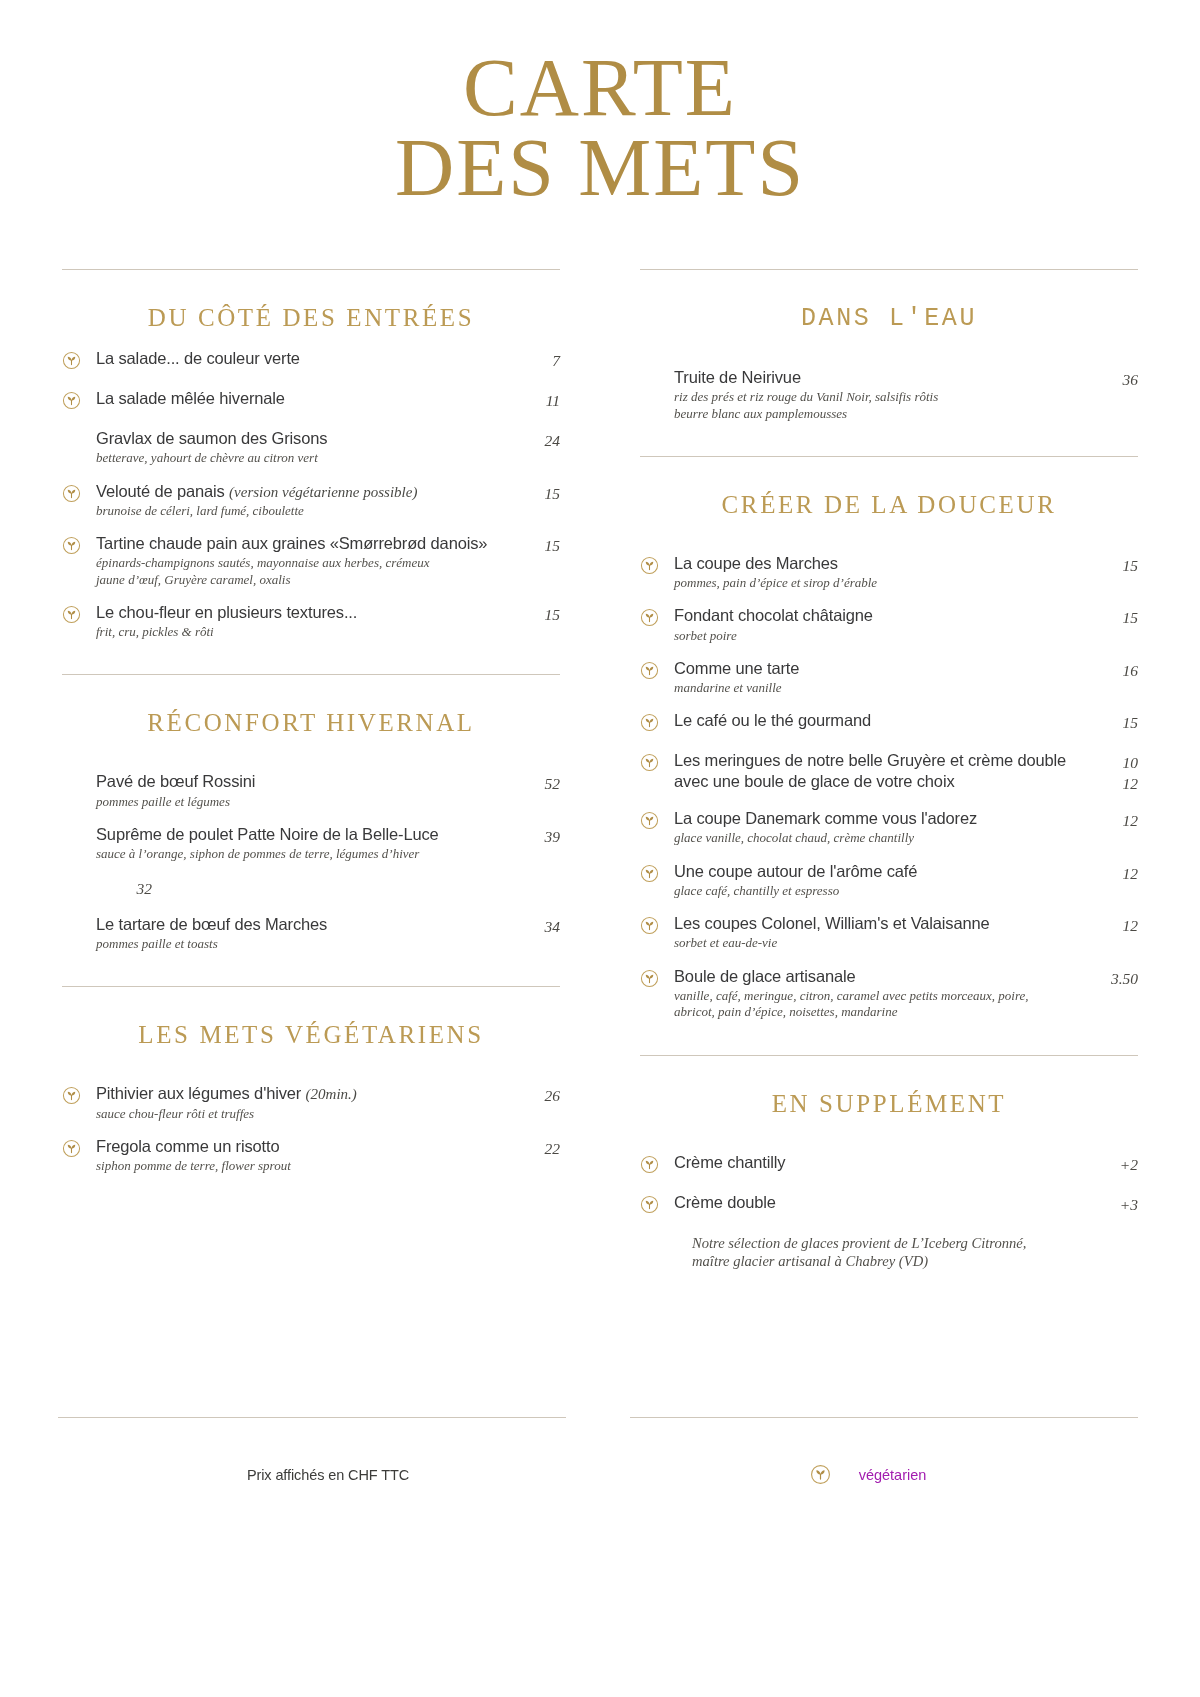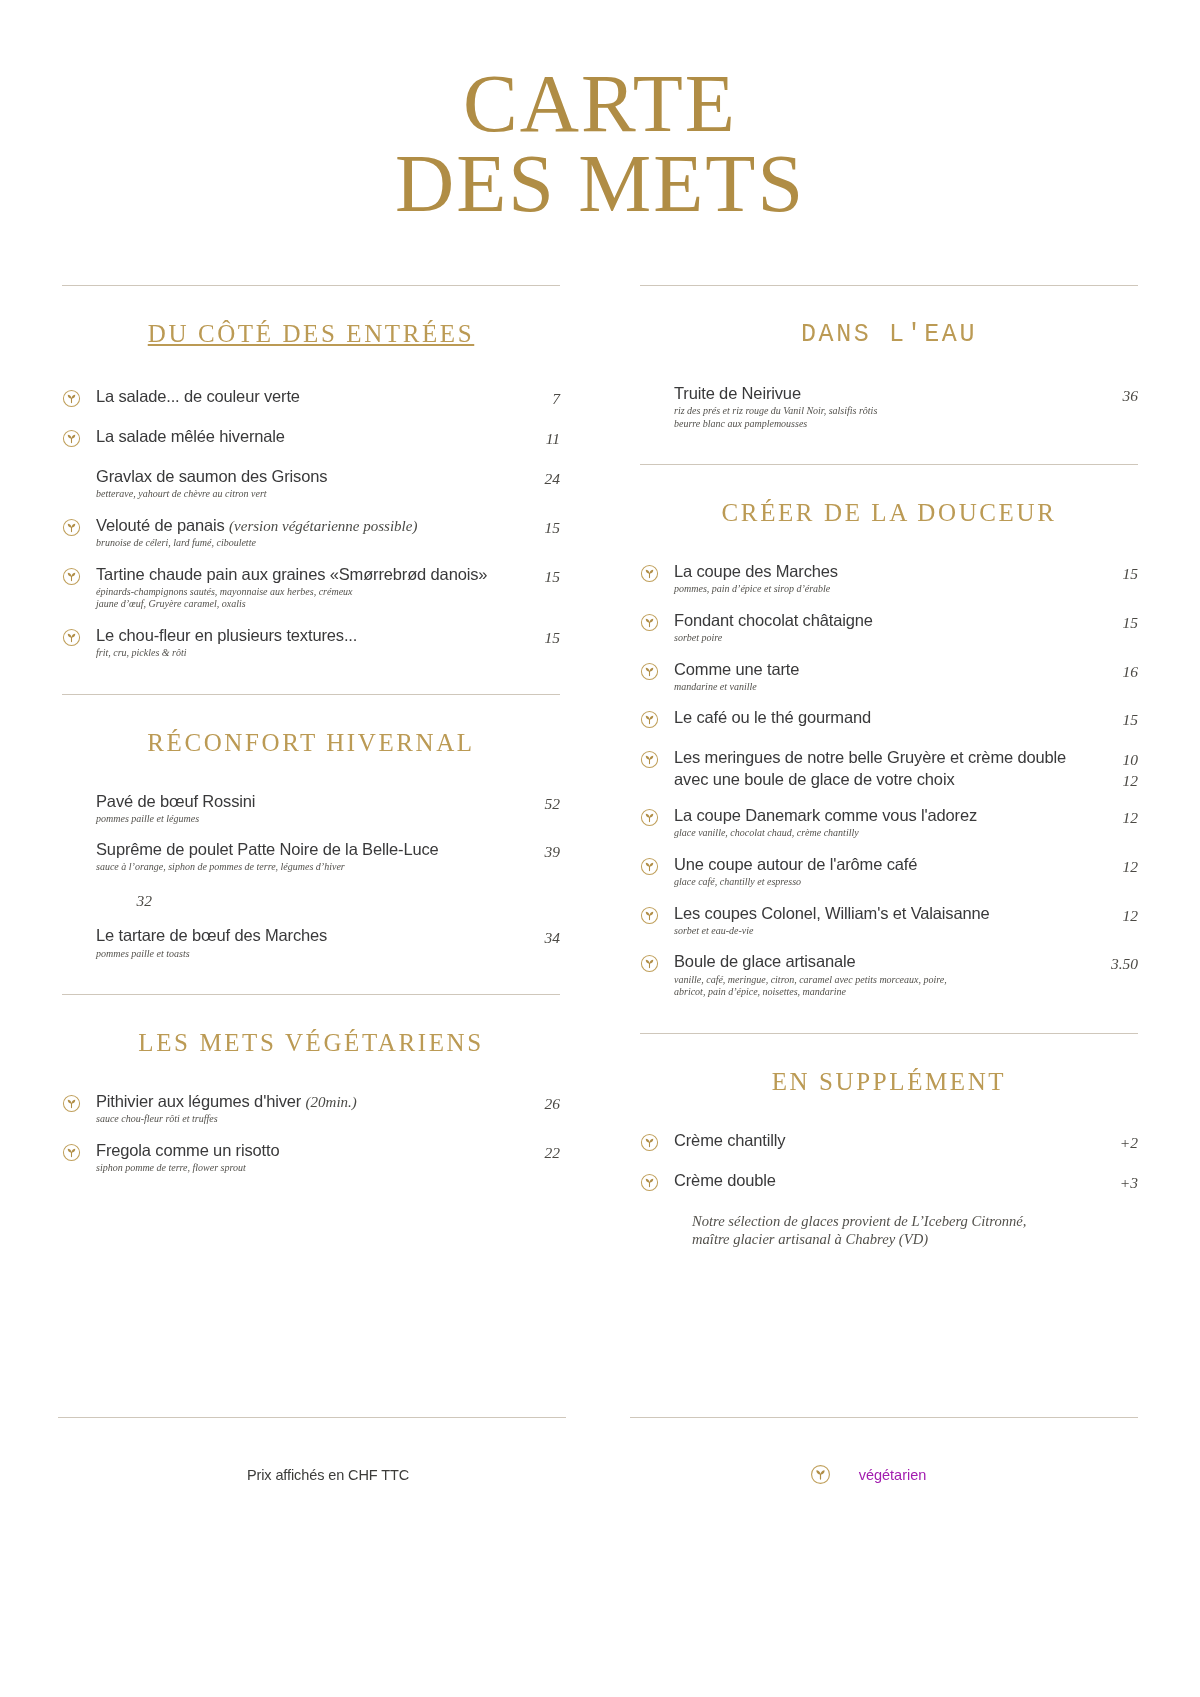--- a/index.html
+++ b/index.html
@@ -13,21 +13,21 @@
     font-family: "Liberation Sans", sans-serif;
     color: #3a3a38;
     position: relative;
     overflow: hidden;
   }
 
   .page {
     width: 1200px;
     height: 1635px;
     box-sizing: border-box;
-    padding: 16px 62px;
+    padding: 0 62px;
     position: relative;
   }
 
   
   .title-block {
     text-align: center;
     padding-top: 48px;
   }
   .title-line {
     font-family: "Liberation Serif", serif;
@@ -91,21 +91,21 @@
   .item-name .note {
     font-family: "Liberation Serif", serif;
     font-style: italic;
     font-size: 15px;
     color: #4a4a46;
     letter-spacing: 0;
   }
   .item-desc {
     font-family: "Liberation Serif", serif;
     font-style: italic;
-    font-size: 10px;
+    font-size: 13px;
     line-height: 1.26;
     color: #53514c;
     margin-top: 1px;
   }
   .price-slot {
     width: 56px;
     min-width: 56px;
     text-align: right;
     font-family: "Liberation Serif", serif;
     font-style: italic;
@@ -173,21 +173,21 @@
 <div class="page">
 
   <div class="title-block">
     <div class="title-line">CARTE</div>
     <div class="title-line">DES METS</div>
   </div>
 
   <div class="columns">
     <div class="col col-left" id="col-left">
         <div class="rule" style="margin: 0px 0px 34px;"></div>
-        <div class="section-head" style="margin-bottom: 38px; text-decoration: underline;">DU CÔTÉ DES ENTRÉES</div>
+        <div class="section-head" style="margin-bottom: 16px;">DU CÔTÉ DES ENTRÉES</div>
         <div>
           <div class="item">
             <div class="veg-slot"><span class="veg-icon"><svg width="19" height="19" viewBox="0 0 24 24" aria-hidden="true">
                   <circle cx="12" cy="12" r="10.2" fill="none" stroke="#c0a05c" stroke-width="1.3"></circle>
                   <path d="M12 17.2 L12 11.6" stroke="#b08d45" stroke-width="1.35" stroke-linecap="round" fill="none"></path>
                   <path d="M12 12.1 C12 9.0 9.6 7.4 7.3 7.2 C7.1 9.9 9.0 12.1 12 12.1 Z" fill="#b08d45"></path>
                   <path d="M12 12.1 C12 9.0 14.4 7.4 16.7 7.2 C16.9 9.9 15.0 12.1 12 12.1 Z" fill="#b08d45"></path>
                 </svg></span></div>
             <div class="item-body">
               <div class="item-name">La salade... de couleur verte</div>

